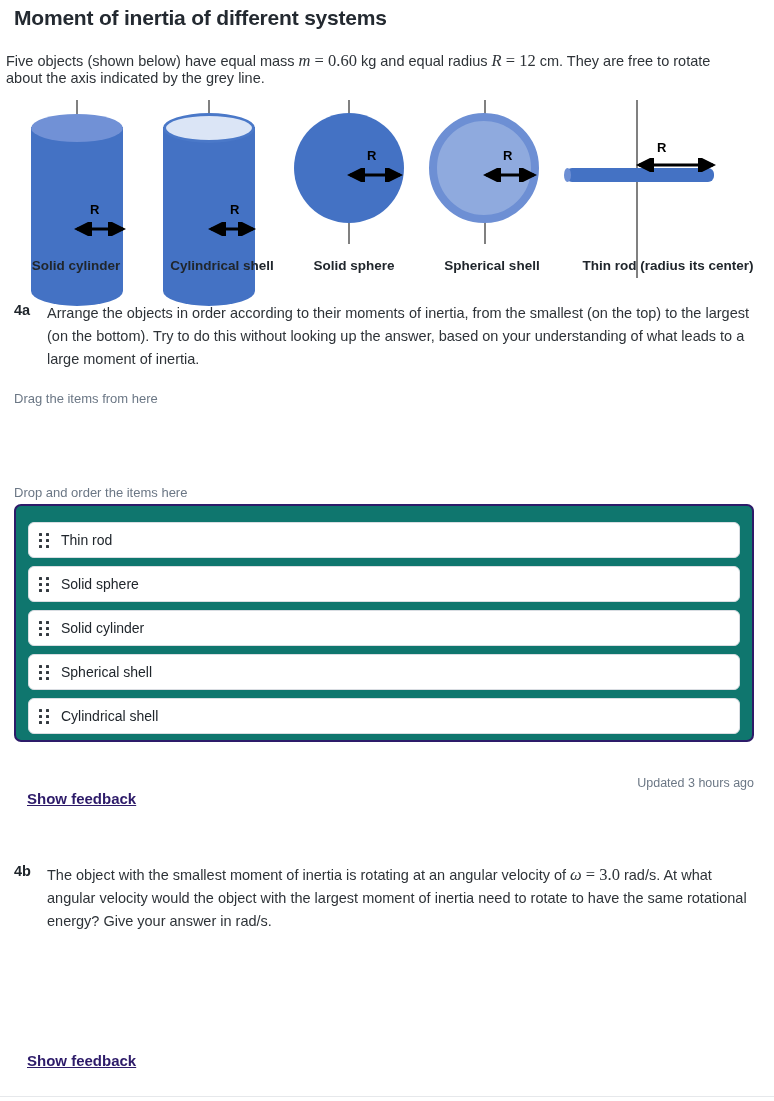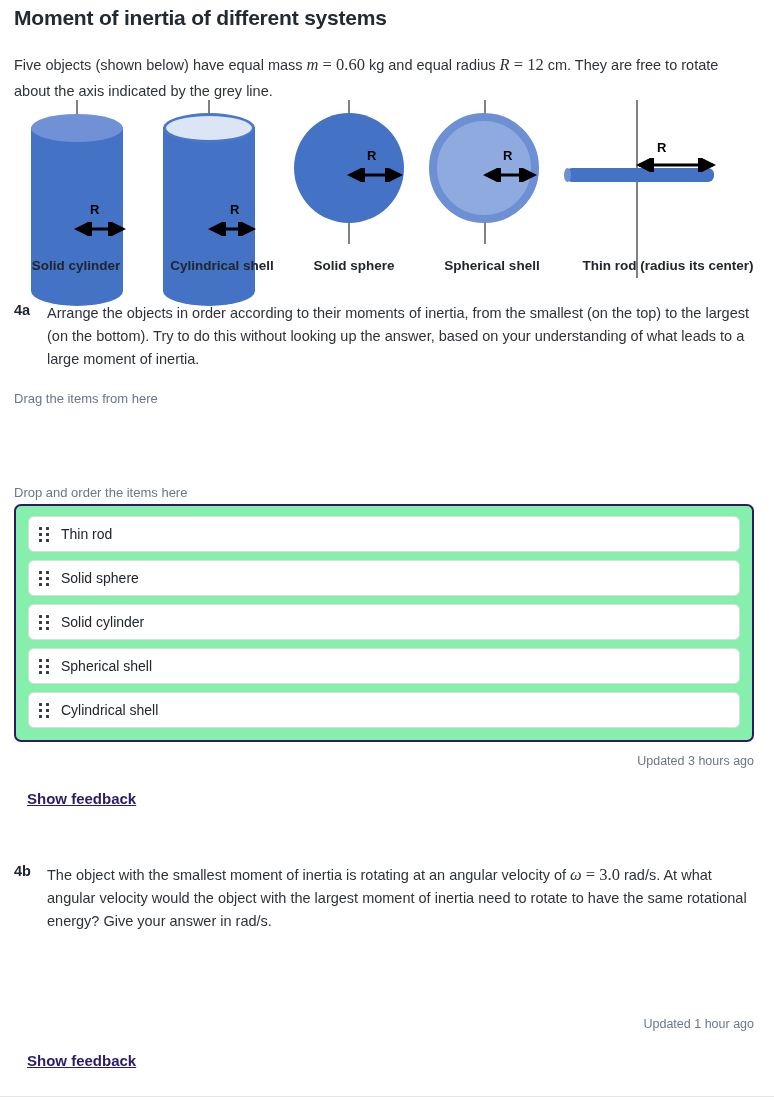--- a/index.html
+++ b/index.html
@@ -18,22 +18,22 @@
 
   
   .title {
     position:absolute; left:14px; top:6px;
     font-size: 21px; font-weight: 700; color:#242a31;
     letter-spacing: -0.2px;
   }
 
   
   .intro {
-    position:absolute; left:14px; top:52px; width: 724px;
-    font-size: 14.5px; line-height: 26px; color:#2e3338;
+    position:absolute; left:6px; top:52px; width: 724px;
+    font-size: 14.5px; line-height: 17px; color:#2e3338;
   }
   .mathi { font-family: "Liberation Serif", serif; font-style: italic; font-size: 16.5px; }
   .mathr { font-family: "Liberation Serif", serif; font-style: normal; font-size: 16.5px; }
 
   
   .figure { position:absolute; left:0; top:96px; width:774px; height:190px; }
   .axis { position:absolute; background:#808080; width:2px; }
   .rlabel {
     position:absolute; font-family:"Liberation Sans",sans-serif;
     font-size:13px; font-weight:700; color:#000;
@@ -64,22 +64,22 @@
   .qtext {
     position:absolute; font-size:14.5px; line-height:23px; color:#2e3338;
   }
   .hint {
     position:absolute; font-size:13px; color:#6b7785;
   }
 
   
   .dropzone {
     position:absolute; left:14px; top:504px; width:740px; height:238px;
-    border:2px solid #2d1b69; border-radius:7px; background:#86efac;
-    padding:10px 12px;
+    border:2px solid #2d1b69; border-radius:7px; background:#0f766e;
+    padding:16px 12px;
   }
   .item {
     height:36px; margin-bottom:8px;
     border:1px solid #d9dde2; border-radius:6px; background:#fff;
     display:flex; align-items:center; padding-left:10px;
   }
   .item:last-child { margin-bottom:0; }
   .grip {
     width:12px; height:16px; margin-right:10px;
     display:grid; grid-template-columns:repeat(2,3px); grid-template-rows:repeat(3,3px);
@@ -238,28 +238,27 @@
           <i></i>
           <i></i>
           <i></i>
           <i></i>
           <i></i>
         </span>
       <span class="item-label">Cylindrical shell</span>
     </div>
   </div>
 
-  <div class="updated" style="left:454px; top:754px; width:300px;">Updated 3 hours ago</div>
+  <div class="updated" style="left:454px; top:776px; width:300px;">Updated 3 hours ago</div>
 
   <div class="feedback" style="left:27px; top:790px;">Show feedback</div>
 
   <div class="qnum" style="left:14px; top:863px;">4b</div>
   <div class="qtext" style="left:47px; top:863px; width:707px;">
     <span>The object with the smallest moment of inertia is rotating at an angular velocity of </span><span class="mathi">ω</span><span class="mathr"> = </span><span class="mathr">3.0</span><span> rad/s. At what angular velocity would the object with the largest moment of inertia need to rotate to have the same rotational energy? Give your answer in rad/s.</span>
   </div>
 
 
-  <div class="updated" style="left:454px; top:1017px; width:300px;">Updated 1 hour ago</div>
 
   <div class="feedback" style="left:27px; top:1052px;">Show feedback</div>
 
   <div class="bottom-rule"></div>
 </div>
 
 </body></html>

